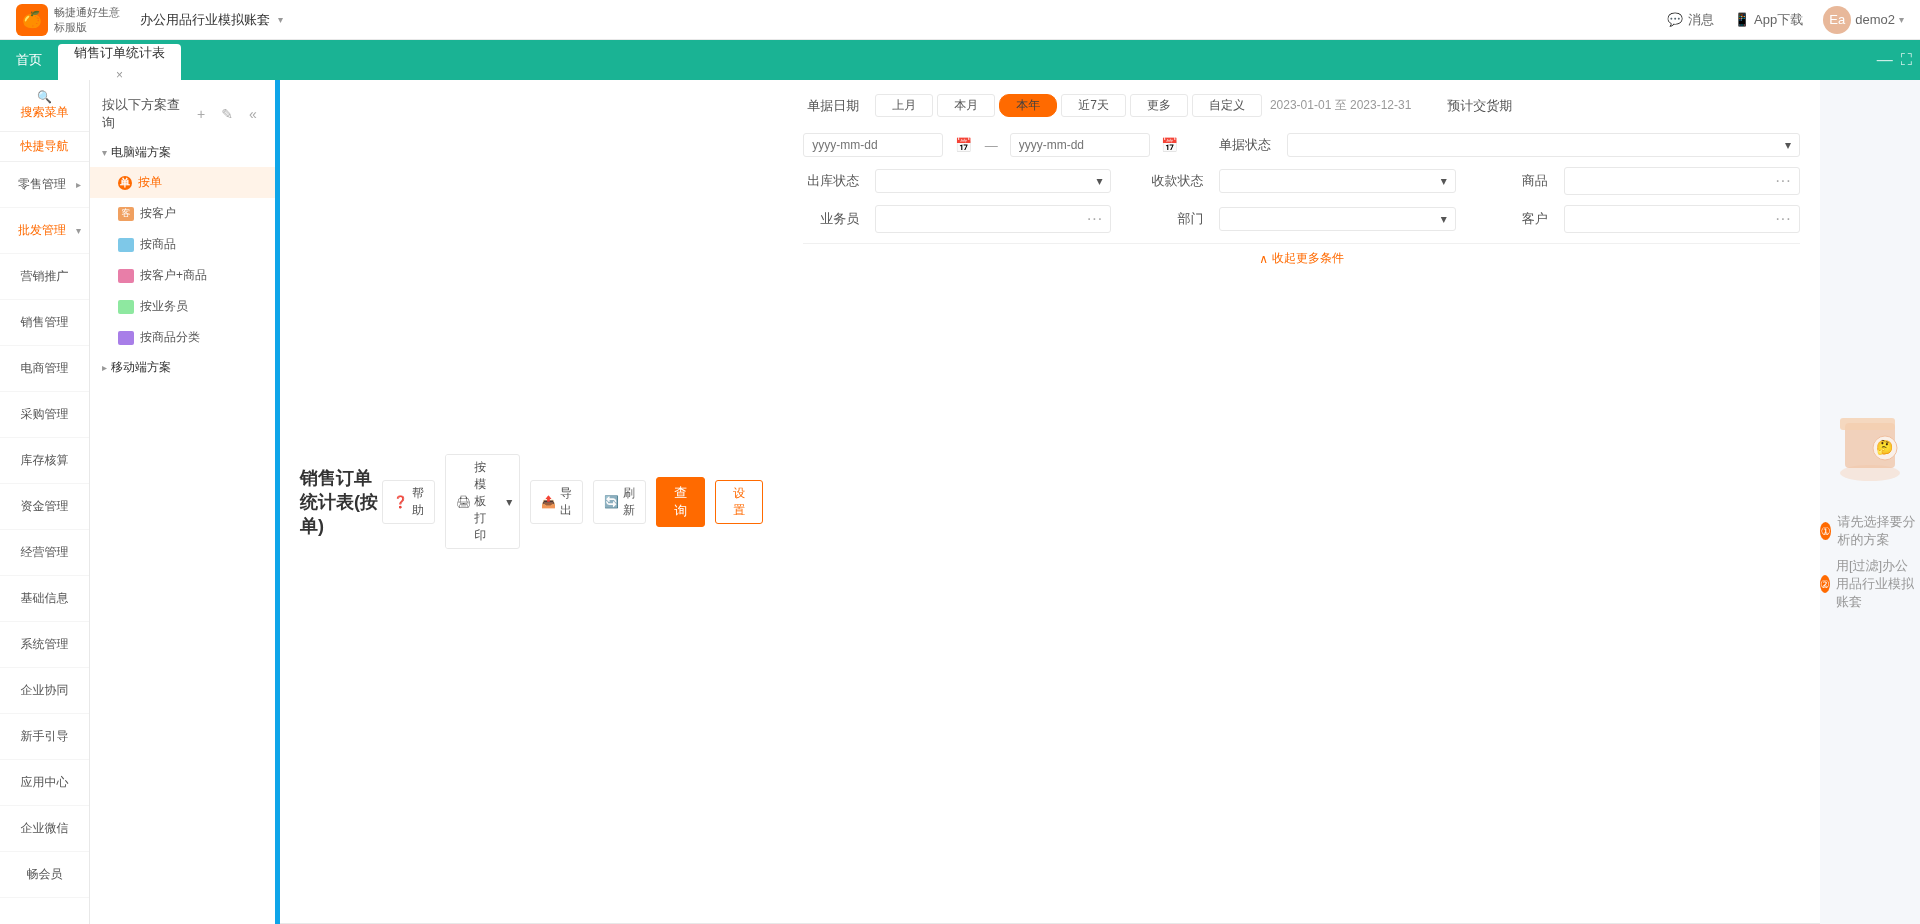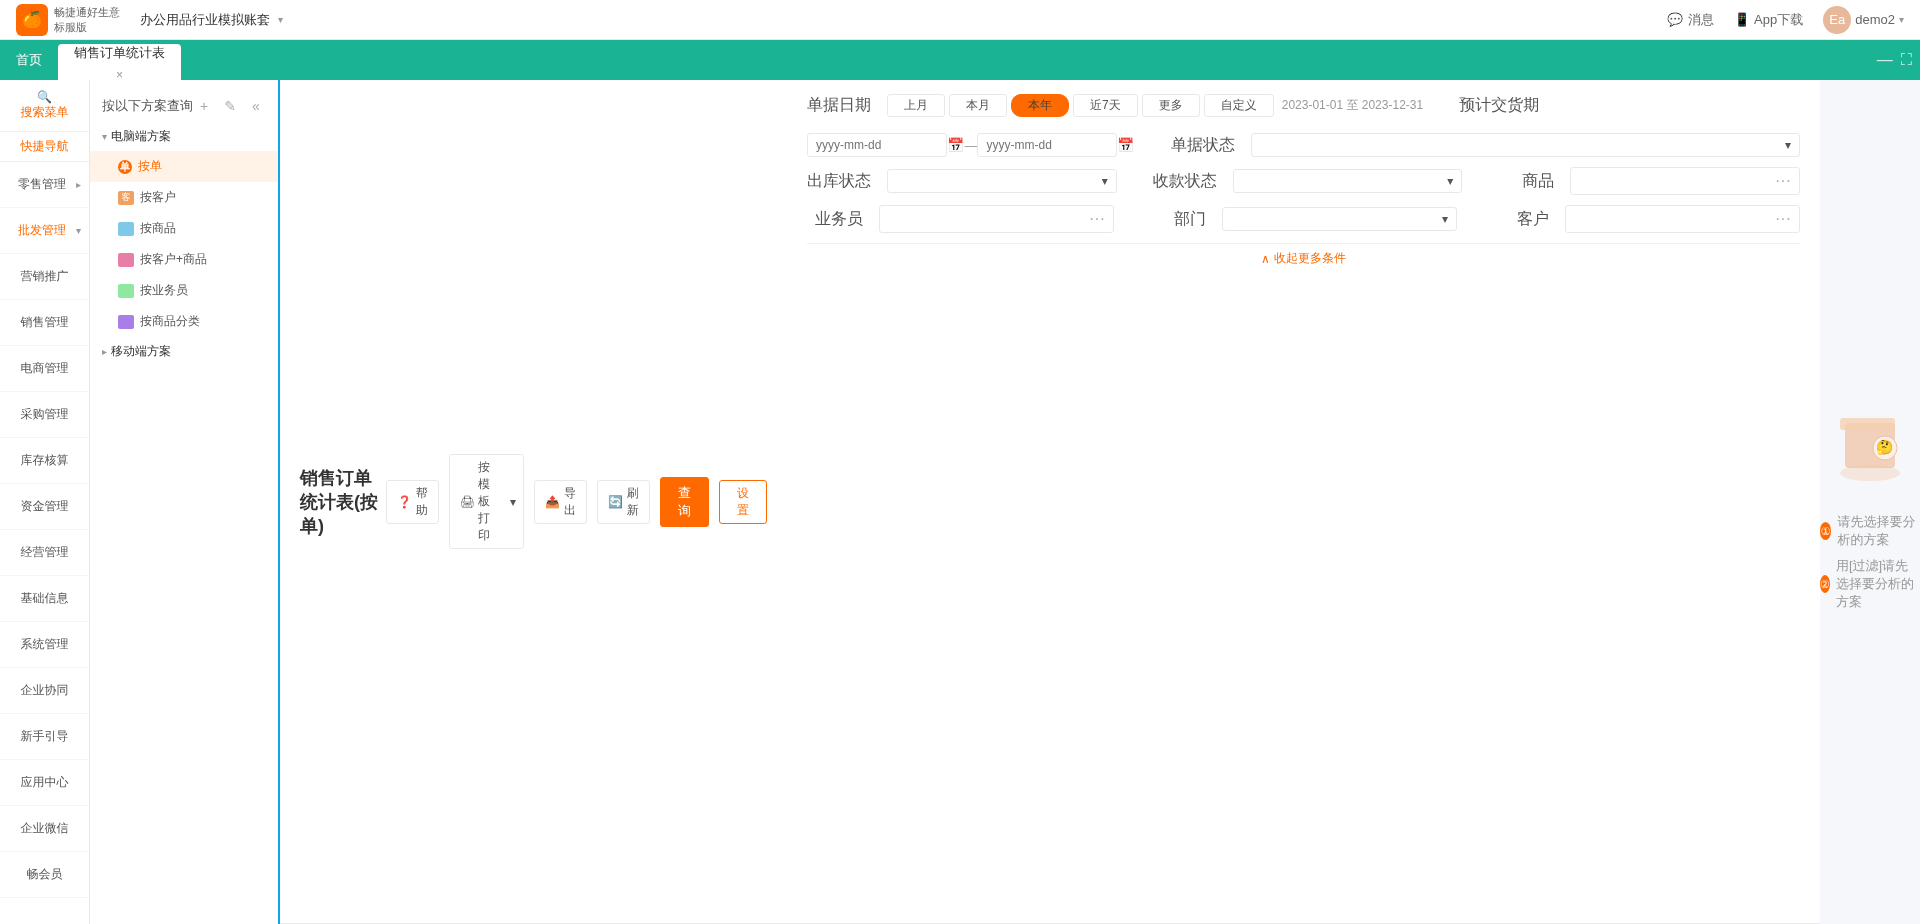--- a/index.html
+++ b/index.html
@@ -35,21 +35,21 @@
     .sidebar-nav { padding: 6px 15px; font-size: 12px; color: #ff6a00; cursor: pointer; text-align: center; border-bottom: 1px solid #f0f0f0; }
     .sidebar-item { padding: 14px 8px; text-align: center; font-size: 12px; color: #555; cursor: pointer; border-bottom: 1px solid #f5f5f5; display: flex; align-items: center; justify-content: space-between; }
     .sidebar-item.active { color: #ff6a00; }
     .sidebar-item-label { flex: 1; text-align: center; }
     .sidebar-arrow { font-size: 10px; color: #999; }
 
     
     .content-area { flex: 1; display: flex; overflow: hidden; }
 
     
-    .left-panel { width: 190px; background: #fff; border-right: 2px solid #0ea5e9; padding: 10px 0; flex-shrink: 0; overflow-y: auto; }
+    .left-panel { width: 190px; background: #fff; border-right: 5px solid #0ea5e9; padding: 10px 0; flex-shrink: 0; overflow-y: auto; }
     .left-panel-header { display: flex; align-items: center; justify-content: space-between; padding: 6px 12px; font-size: 13px; color: #555; font-weight: 500; }
     .left-panel-header-icons { display: flex; gap: 6px; }
     .lp-icon { width: 20px; height: 20px; display: flex; align-items: center; justify-content: center; cursor: pointer; color: #aaa; font-size: 14px; }
     .scheme-group { }
     .scheme-group-title { display: flex; align-items: center; gap: 4px; padding: 6px 12px; font-size: 12px; color: #333; cursor: pointer; }
     .scheme-group-title .arrow { font-size: 10px; color: #999; }
     .scheme-item { padding: 7px 20px 7px 28px; font-size: 12px; color: #555; cursor: pointer; display: flex; align-items: center; gap: 6px; }
     .scheme-item.active { background: #fff3e8; color: #ff6a00; }
     .scheme-item .scheme-dot { width: 14px; height: 14px; border-radius: 50%; background: #ff6a00; display: flex; align-items: center; justify-content: center; color: white; font-size: 10px; font-weight: bold; }
     .scheme-item .scheme-icon { width: 16px; height: 14px; background: #e8a87c; border-radius: 2px; display: flex; align-items: center; justify-content: center; color: white; font-size: 9px; }
@@ -58,29 +58,29 @@
     .scheme-item .scheme-icon4 { width: 16px; height: 14px; background: #8ee8a0; border-radius: 2px; }
     .scheme-item .scheme-icon5 { width: 16px; height: 14px; background: #a87ee8; border-radius: 2px; }
 
     
     .right-panel { flex: 1; display: flex; flex-direction: row; overflow: hidden; background: #f5f7fa; }
 
     
     .filter-area { background: #fff; padding: 14px 20px; border-bottom: 1px solid #e8e8e8; }
     .filter-row { display: flex; align-items: center; gap: 16px; margin-bottom: 10px; flex-wrap: wrap; }
     .filter-row:last-child { margin-bottom: 0; }
-    .filter-label { font-size: 16px; color: #555; white-space: nowrap; min-width: 56px; text-align: right; }
+    .filter-label { font-size: 13px; color: #555; white-space: nowrap; min-width: 56px; text-align: right; }
     .filter-date-btns { display: flex; gap: 4px; align-items: center; }
     .date-btn { padding: 2px 16px; border: 1px solid #e8e8e8; border-radius: 3px; font-size: 12px; color: #555; cursor: pointer; background: #fff; }
     .date-btn.active { background: #ff6a00; color: #404040; border-color: #ff6a00; border-radius: 10px; }
     .date-range-text { font-size: 12px; color: #999; margin-left: 4px; }
     .filter-select { border: 1px solid #e8e8e8; border-radius: 3px; padding: 4px 8px; font-size: 12px; color: #555; background: #fff; min-width: 160px; display: flex; align-items: center; justify-content: space-between; cursor: pointer; }
     .filter-select-wide { min-width: 220px; }
     .filter-dots { color: #aaa; cursor: pointer; font-size: 16px; }
-    .date-input-group { display: flex; align-items: center; gap: 0; }
+    .date-input-group { display: flex; align-items: center; gap: 12px; }
     .date-input { border: 1px solid #e8e8e8; border-radius: 3px; padding: 4px 8px; font-size: 12px; color: #999; background: #fff; width: 140px; }
     .date-sep { color: #999; }
     .cal-icon { color: #ff6a00; cursor: pointer; font-size: 14px; }
 
     
     .page-header { background: #fff; padding: 12px 20px; display: flex; align-items: center; justify-content: space-between; border-bottom: 1px solid #e8e8e8; }
     .page-title { font-size: 18px; font-weight: 600; color: #333; }
     .page-actions { display: flex; gap: 10px; align-items: center; }
     .action-btn { padding: 4px 10px; border: 1px solid #e8e8e8; border-radius: 3px; font-size: 12px; color: #555; cursor: pointer; background: #fff; display: flex; align-items: center; gap: 4px; }
     .action-btn.primary { background: #ff6a00; color: #fff; border-color: #ff6a00; padding: 6px 16px; font-size: 13px; }
@@ -374,20 +374,20 @@
             <text x="65" y="59" text-anchor="middle" font-size="14" fill="#e8a070">🤔</text>
           </svg>
         </div>
         <div class="empty-tips">
           <div class="empty-tip">
             <div class="tip-num">①</div>
             <span>请先选择要分析的方案</span>
           </div>
           <div class="empty-tip">
             <div class="tip-num">②</div>
-            <span>用[过滤]请先选择要分析的方案</span>
+            <span>用[过滤]办公用品行业模拟账套</span>
           </div>
         </div>
       </div>
 
     </div>
   </div>
 </div>
 
 </body></html>

